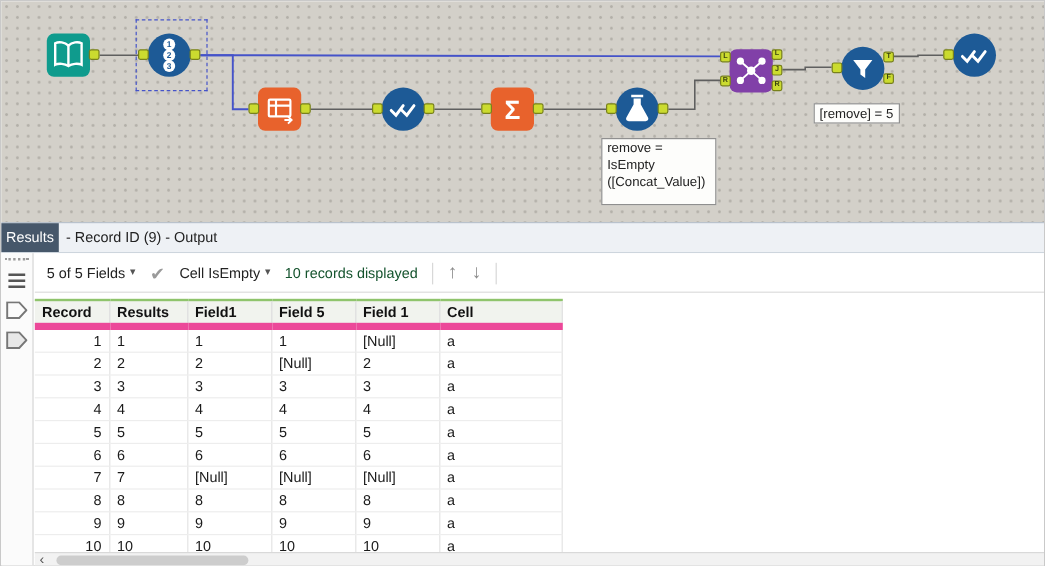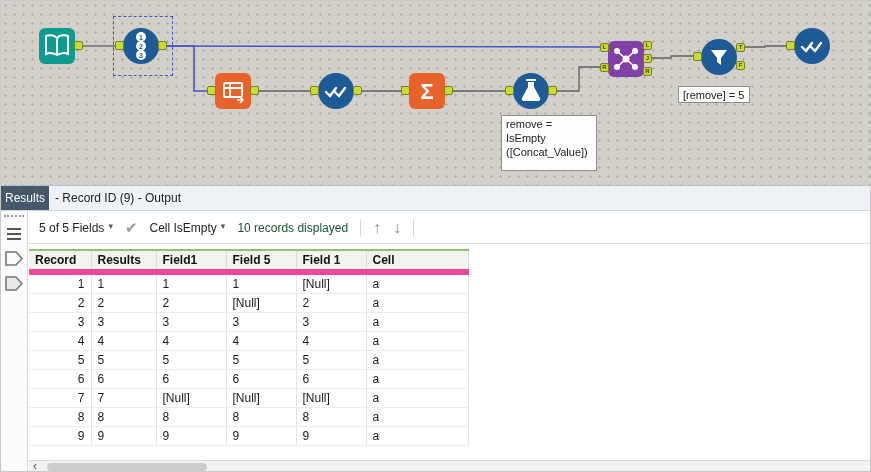--- a/index.html
+++ b/index.html
@@ -301,20 +301,28 @@
               <td>a</td>
             </tr>
             <tr>
               <td class="num">9</td>
               <td>9</td>
               <td>9</td>
               <td>9</td>
               <td>9</td>
               <td>a</td>
             </tr>
+            <tr>
+              <td class="num">10</td>
+              <td>10</td>
+              <td>10</td>
+              <td>10</td>
+              <td>10</td>
+              <td>a</td>
+            </tr>
           </tbody>
       </table>
 
       <div class="hscroll">
         <span class="hs-arrow">‹</span>
         <div class="hs-thumb"></div>
       </div>
     </div>
   </div>
 </div>

